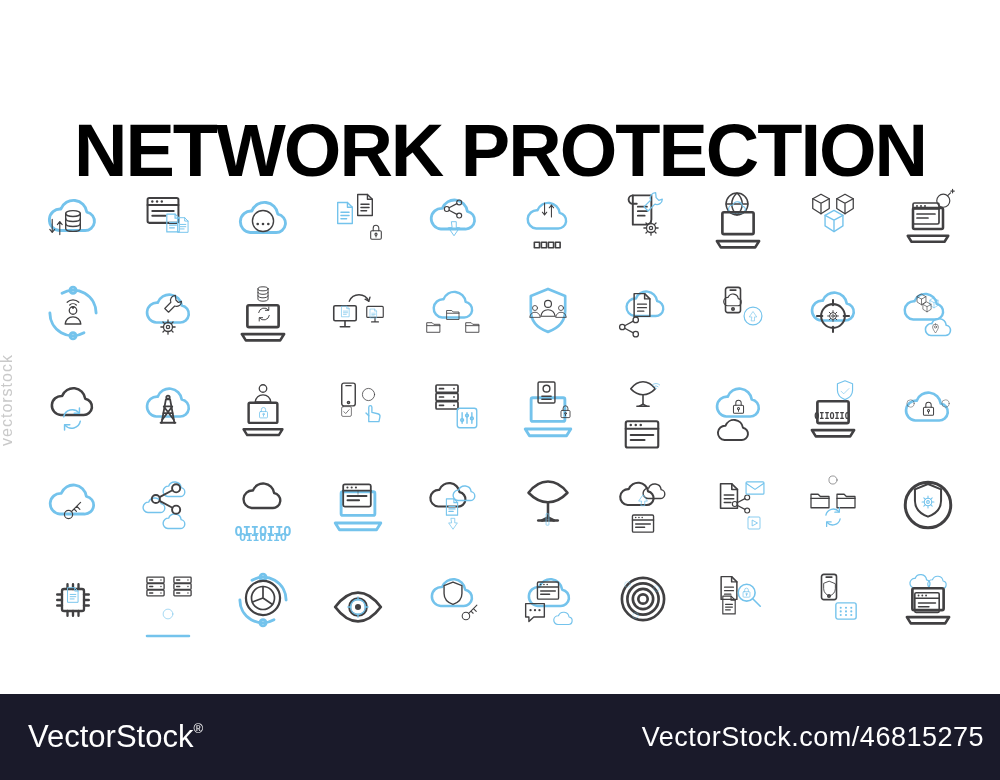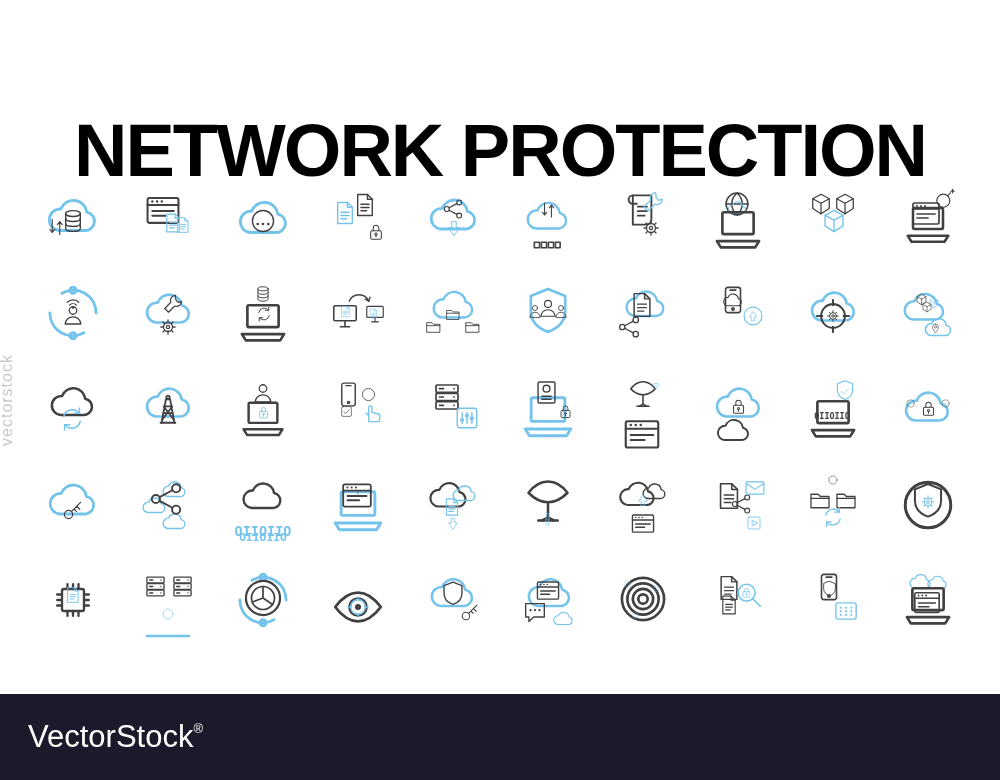--- a/index.html
+++ b/index.html
@@ -956,13 +956,14 @@
           <circle cx="11" cy="8" r="1" class="f"></circle>
           <circle cx="15" cy="8" r="1" class="f"></circle>
           <path d="M7 16h18M7 20h11"></path>
         </svg>
       </div>
     </div>
   </div>
 
 <div class="bottom-bar">
   <div class="brand"><span class="lt">Vector</span><span class="bd">Stock</span><span class="reg">®</span></div>
+  <div class="bar-url">VectorStock.com/46815275</div>
 </div>
 
 </body></html>

